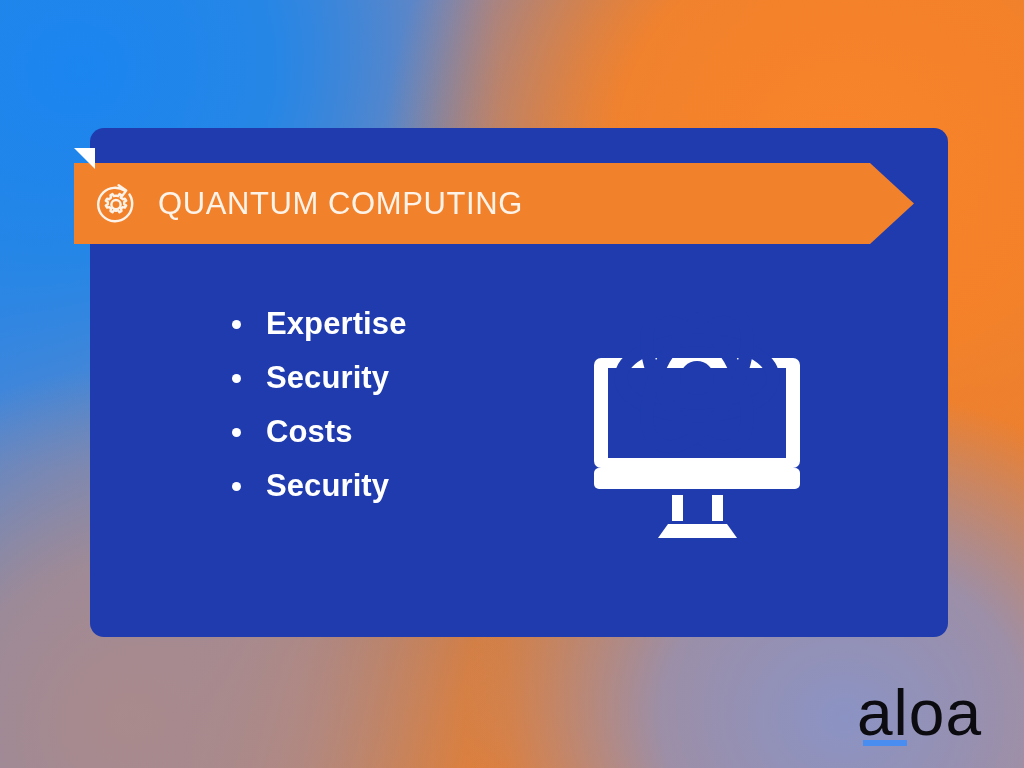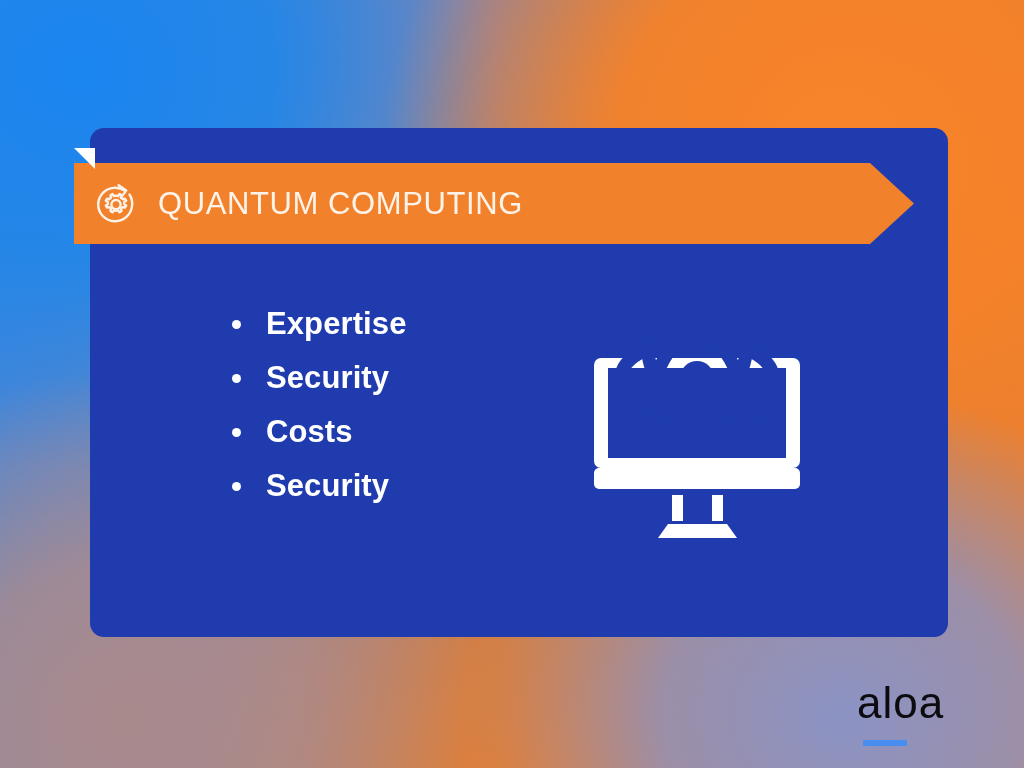--- a/index.html
+++ b/index.html
@@ -170,21 +170,21 @@
     position: absolute;
     left: 857px;
     top: 687px;
     width: 140px;
     height: 62px;
   }
   .logo-text {
     position: absolute;
     left: 0;
     top: -6px;
-    font-size: 44px;
+    font-size: 64px;
     font-weight: 300;
     color: #0b0b10;
     letter-spacing: 1px;
     line-height: 1;
   }
   .logo-underline {
     position: absolute;
     left: 6px;
     top: 53px;
     width: 44px;

